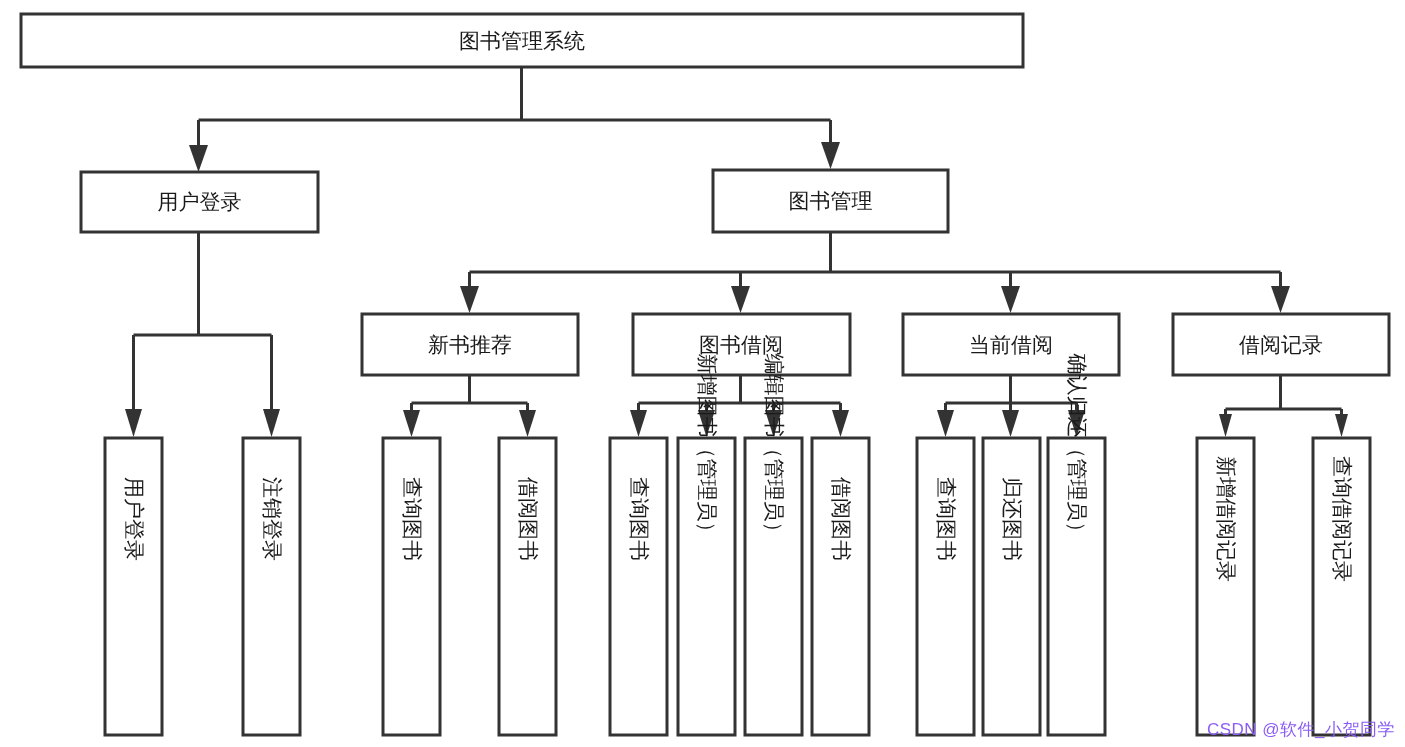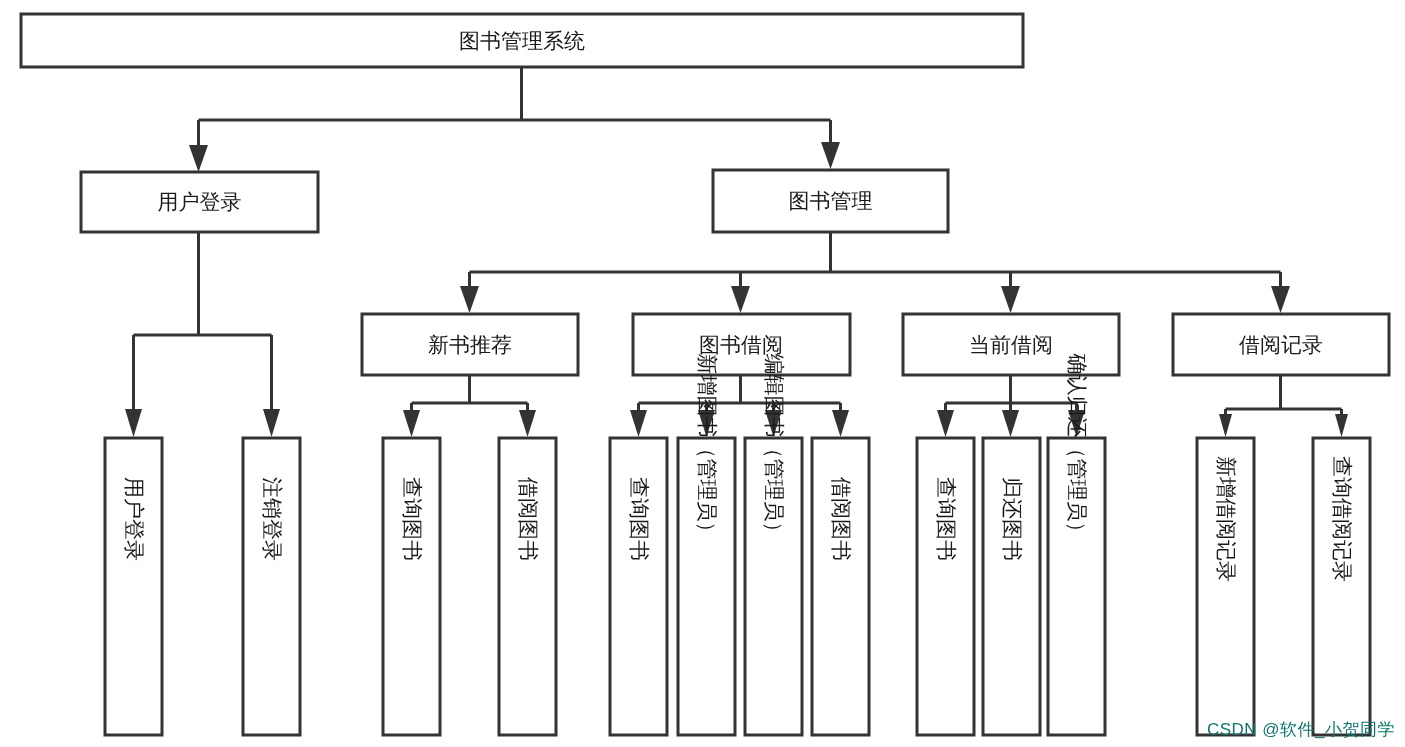--- a/index.html
+++ b/index.html
@@ -54,21 +54,21 @@
     fill: #1a1a1a;
     text-anchor: middle;
     white-space: pre;
   }
   .watermark {
     position: absolute;
     right: 10px;
     bottom: 6px;
     font-family: "Liberation Sans", "DejaVu Sans", sans-serif;
     font-size: 17px;
-    color: #0f766e;
+    color: #8b5cf6;
     letter-spacing: 0.5px;
     user-select: none;
     pointer-events: none;
   }
 </style>
 </head>
 <body>
 
 <div id="diagram-root">
   <svg class="canvas" viewBox="0 0 1405 747" xmlns="http://www.w3.org/2000/svg">

